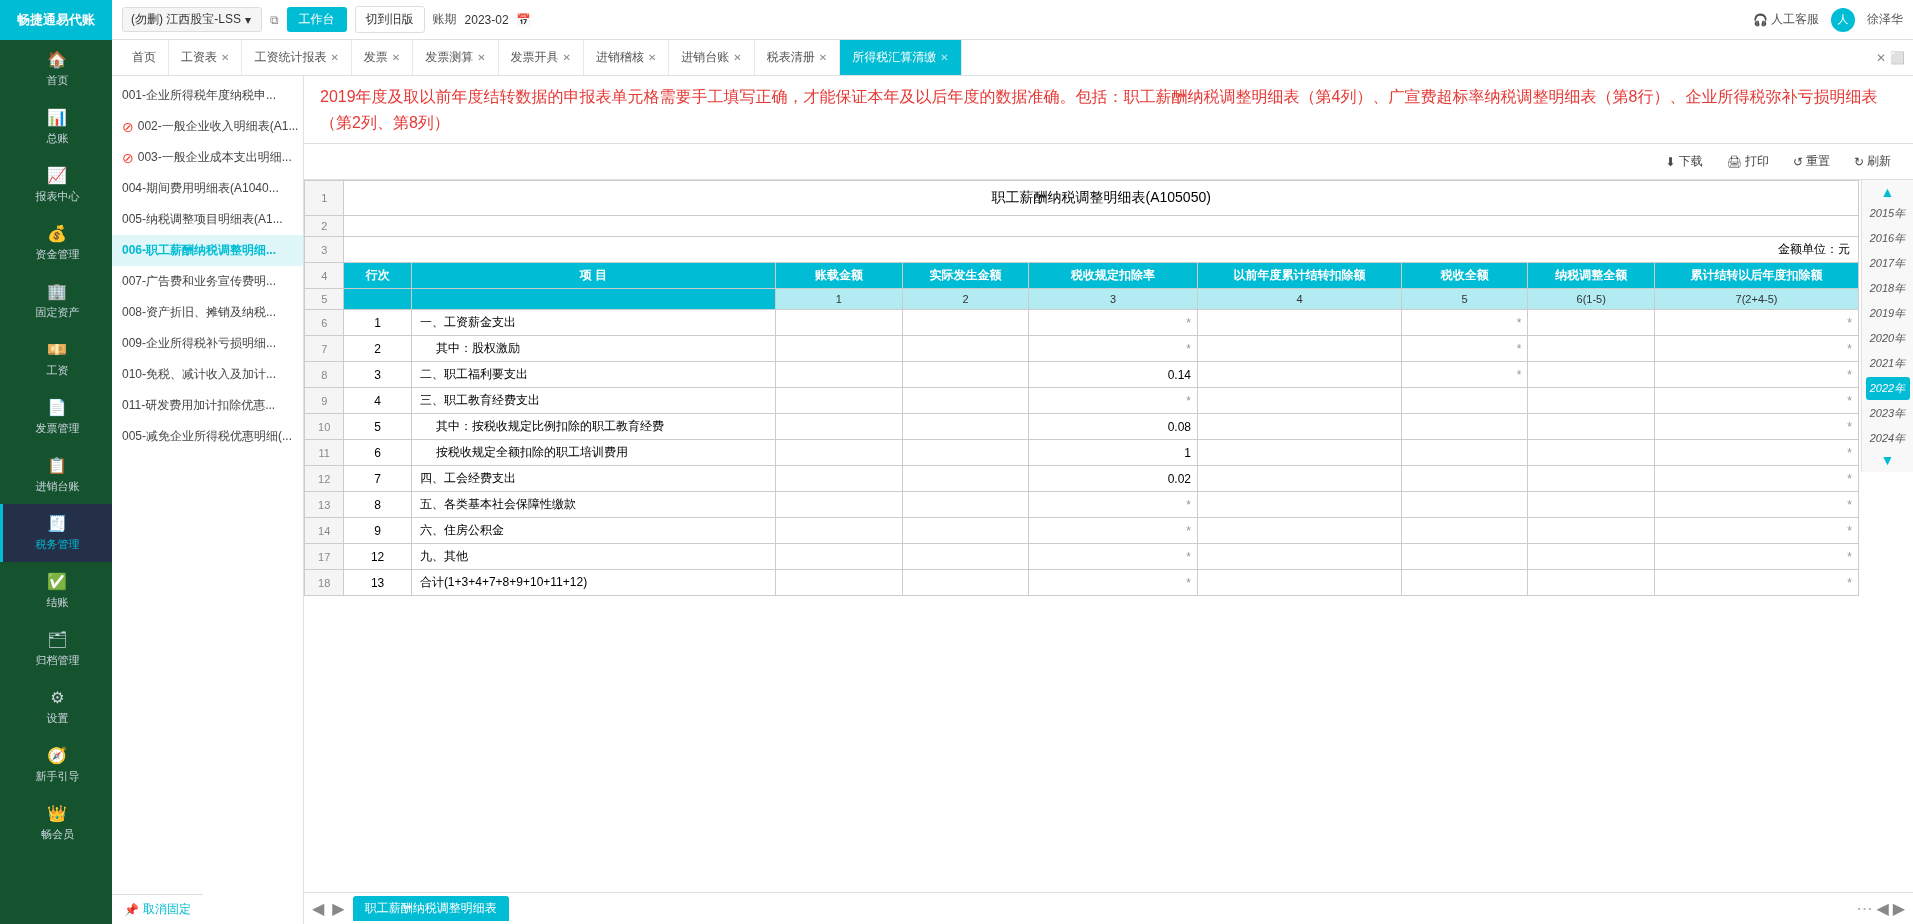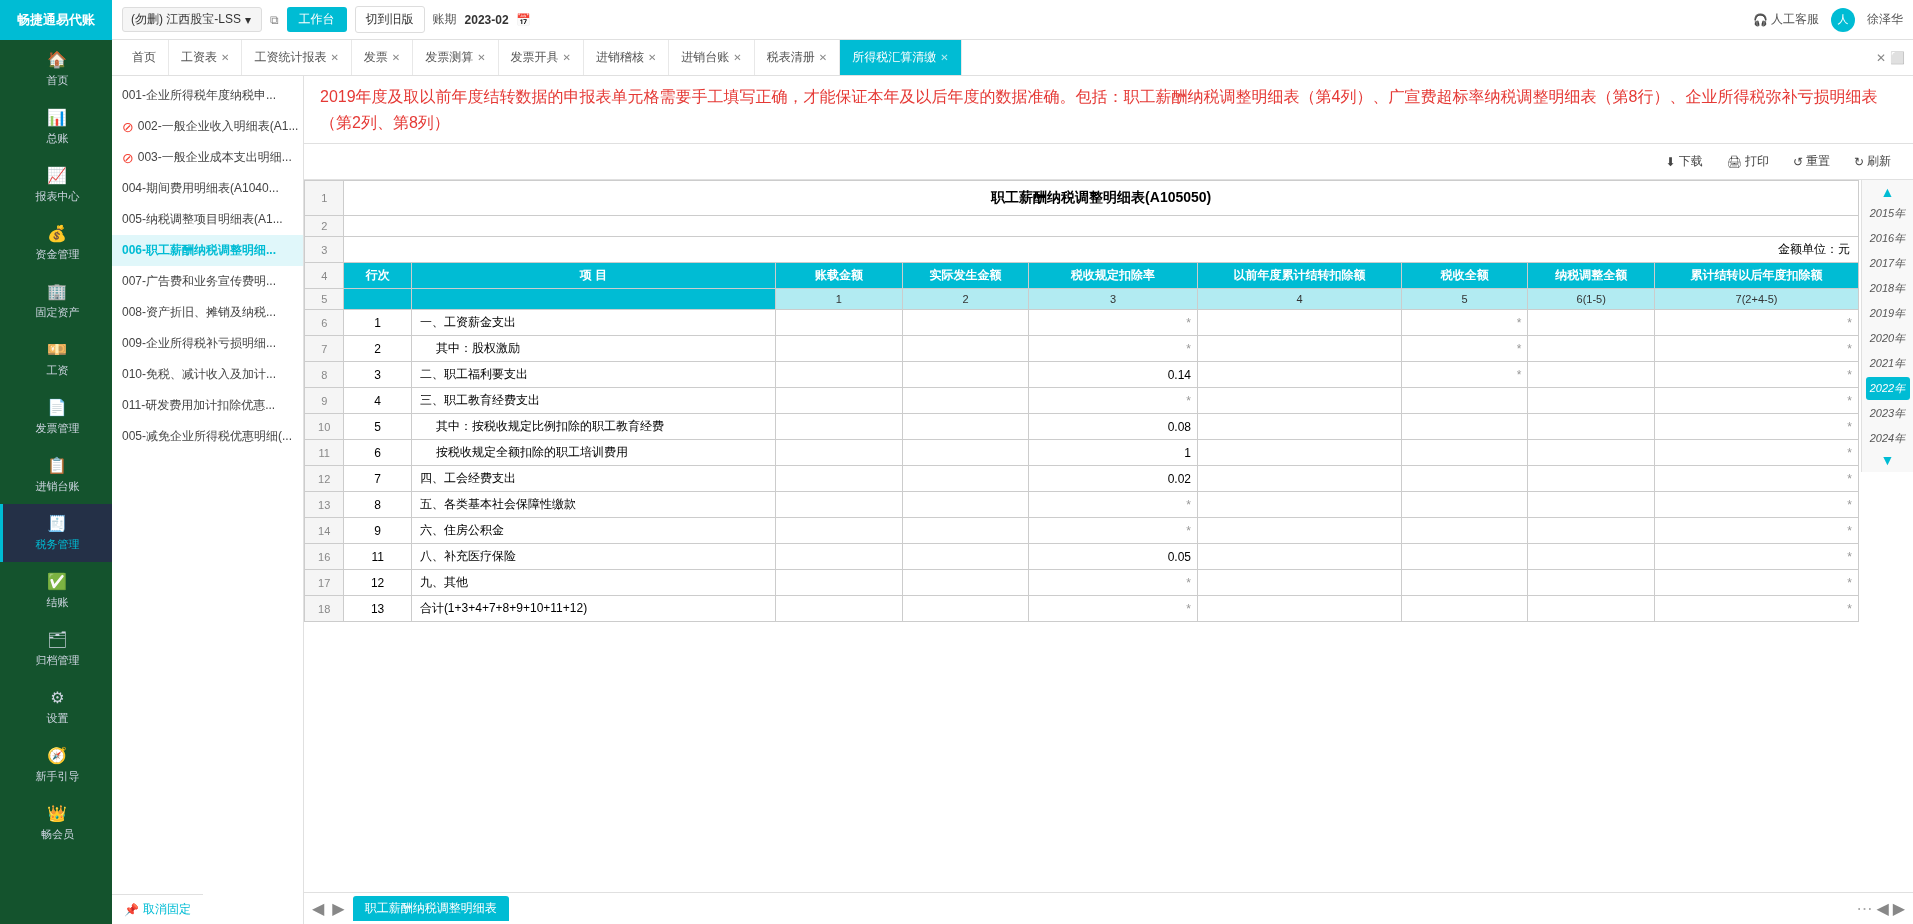--- a/index.html
+++ b/index.html
@@ -352,21 +352,21 @@
 
   <div class="topbar">
     <div class="topbar-company">
       <span>(勿删) 江西股宝-LSS</span>
       <span>▾</span>
     </div>
     <span style="color:#888; cursor:pointer;">⧉</span>
     <button class="topbar-btn">工作台</button>
     <button class="topbar-btn-outline">切到旧版</button>
     <span style="font-size:12px; color:#555;">账期</span>
-    <span style="font-size:12px; color:#333; font-weight:bold;">2023-02</span>
+    <span style="font-size:12px; color:#333; font-weight:normal;">2023-02</span>
     <span style="color:#00bcd4; cursor:pointer;">📅</span>
     <div class="topbar-right">
       <span style="cursor:pointer; color:#555; display:flex; align-items:center; gap:3px;">
         <span>🎧</span>
         <span>人工客服</span>
       </span>
       <span style="background:#00bcd4; color:white; border-radius:50%; width:24px; height:24px; display:flex; align-items:center; justify-content:center; font-size:11px;">人</span>
       <span>徐泽华</span>
     </div>
   </div>
@@ -513,21 +513,21 @@
               <col style="width:120px">
               <col style="width:120px">
               <col style="width:90px">
               <col style="width:90px">
               <col style="width:120px">
             </colgroup>
 
             <tbody>
                 <tr>
               <td class="row-num">1</td>
-              <td colspan="9" class="title-row" style="text-align:center; font-size:14px; font-weight:bold; padding:8px;">职工薪酬纳税调整明细表(A105050)</td>
+              <td colspan="9" class="title-row" style="text-align:center; font-size:14px; font-weight:normal; padding:8px;">职工薪酬纳税调整明细表(A105050)</td>
             </tr>
 
             <tr>
               <td class="row-num">2</td>
               <td colspan="9" style="background:#fff; border:1px solid #ccc; height:20px;"></td>
             </tr>
 
             <tr>
               <td class="row-num">3</td>
               <td colspan="9" class="unit-row" style="text-align:right; padding:4px 8px;">金额单位：元</td>
@@ -663,32 +663,20 @@
     <td class="item-label">六、住房公积金</td>
     <td style="text-align:right; min-width:80px;"></td>
     <td style="text-align:right;"></td>
     <td style="text-align:right;"><span style="color:#999">*</span></td>
     <td style="text-align:right;"></td>
     <td style="text-align:right;"></td>
     <td style="text-align:right;"></td>
     <td style="text-align:right;"><span style="color:#999">*</span></td>
   </tr>
                 <tr class="data-row">
-    <td class="row-num">16</td>
-    <td style="text-align:center; background:#fff;">11</td>
-    <td class="item-label">八、补充医疗保险</td>
-    <td style="text-align:right; min-width:80px;"></td>
-    <td style="text-align:right;"></td>
-    <td style="text-align:right;">0.05</td>
-    <td style="text-align:right;"></td>
-    <td style="text-align:right;"></td>
-    <td style="text-align:right;"></td>
-    <td style="text-align:right;"><span style="color:#999">*</span></td>
-  </tr>
-                <tr class="data-row">
     <td class="row-num">17</td>
     <td style="text-align:center; background:#fff;">12</td>
     <td class="item-label">九、其他</td>
     <td style="text-align:right; min-width:80px;"></td>
     <td style="text-align:right;"></td>
     <td style="text-align:right;"><span style="color:#999">*</span></td>
     <td style="text-align:right;"></td>
     <td style="text-align:right;"></td>
     <td style="text-align:right;"></td>
     <td style="text-align:right;"><span style="color:#999">*</span></td>

